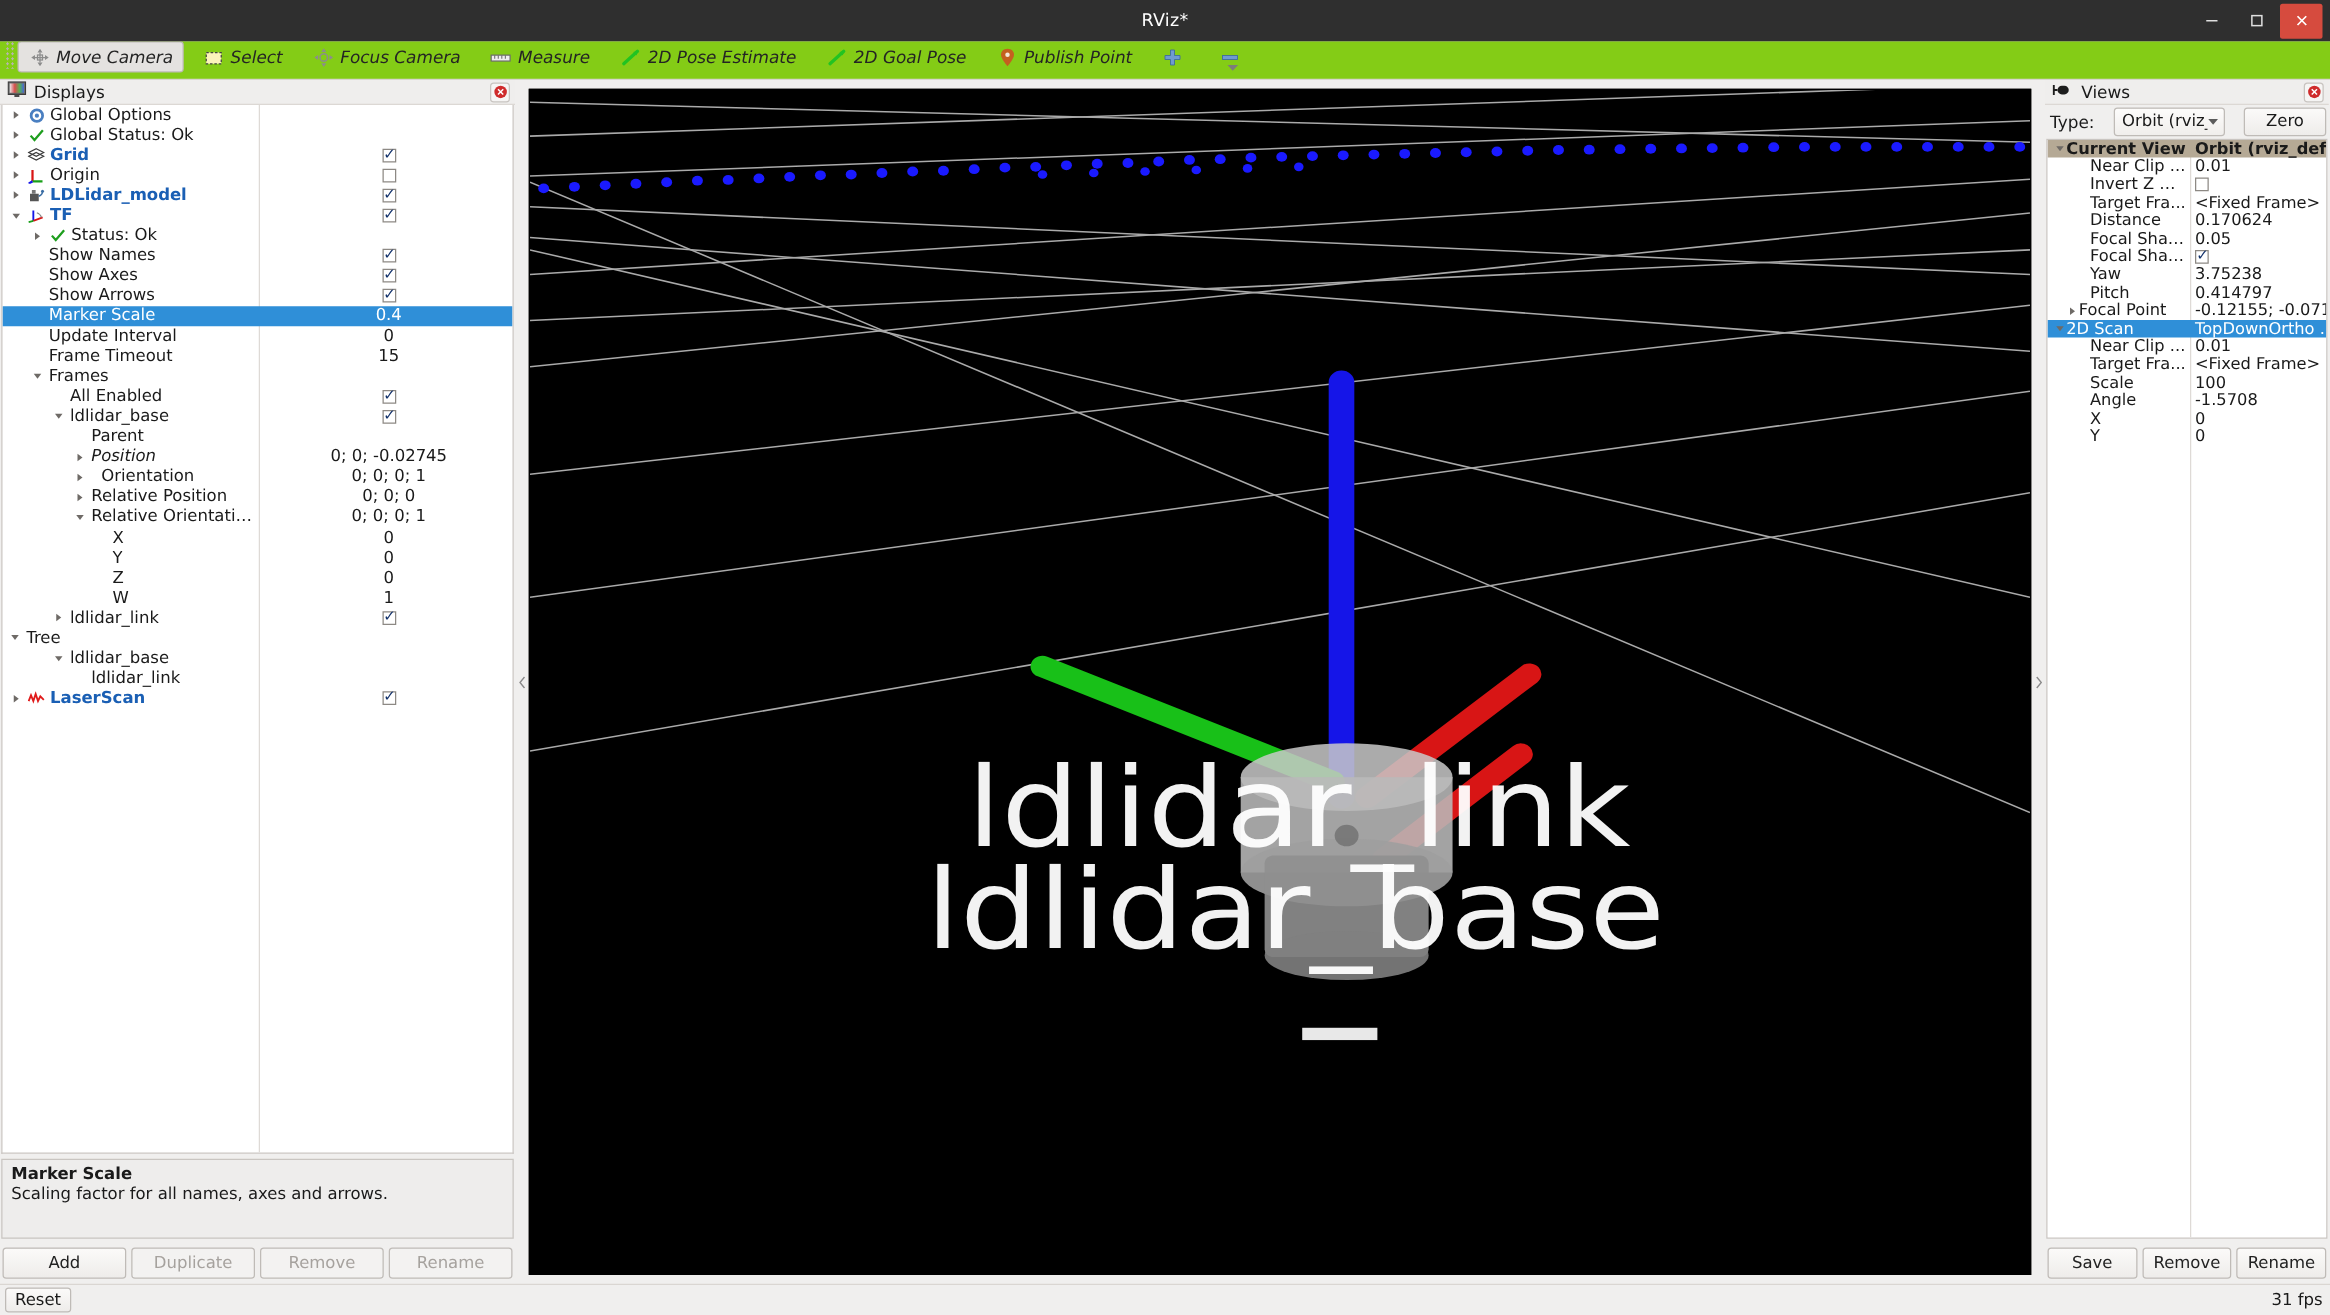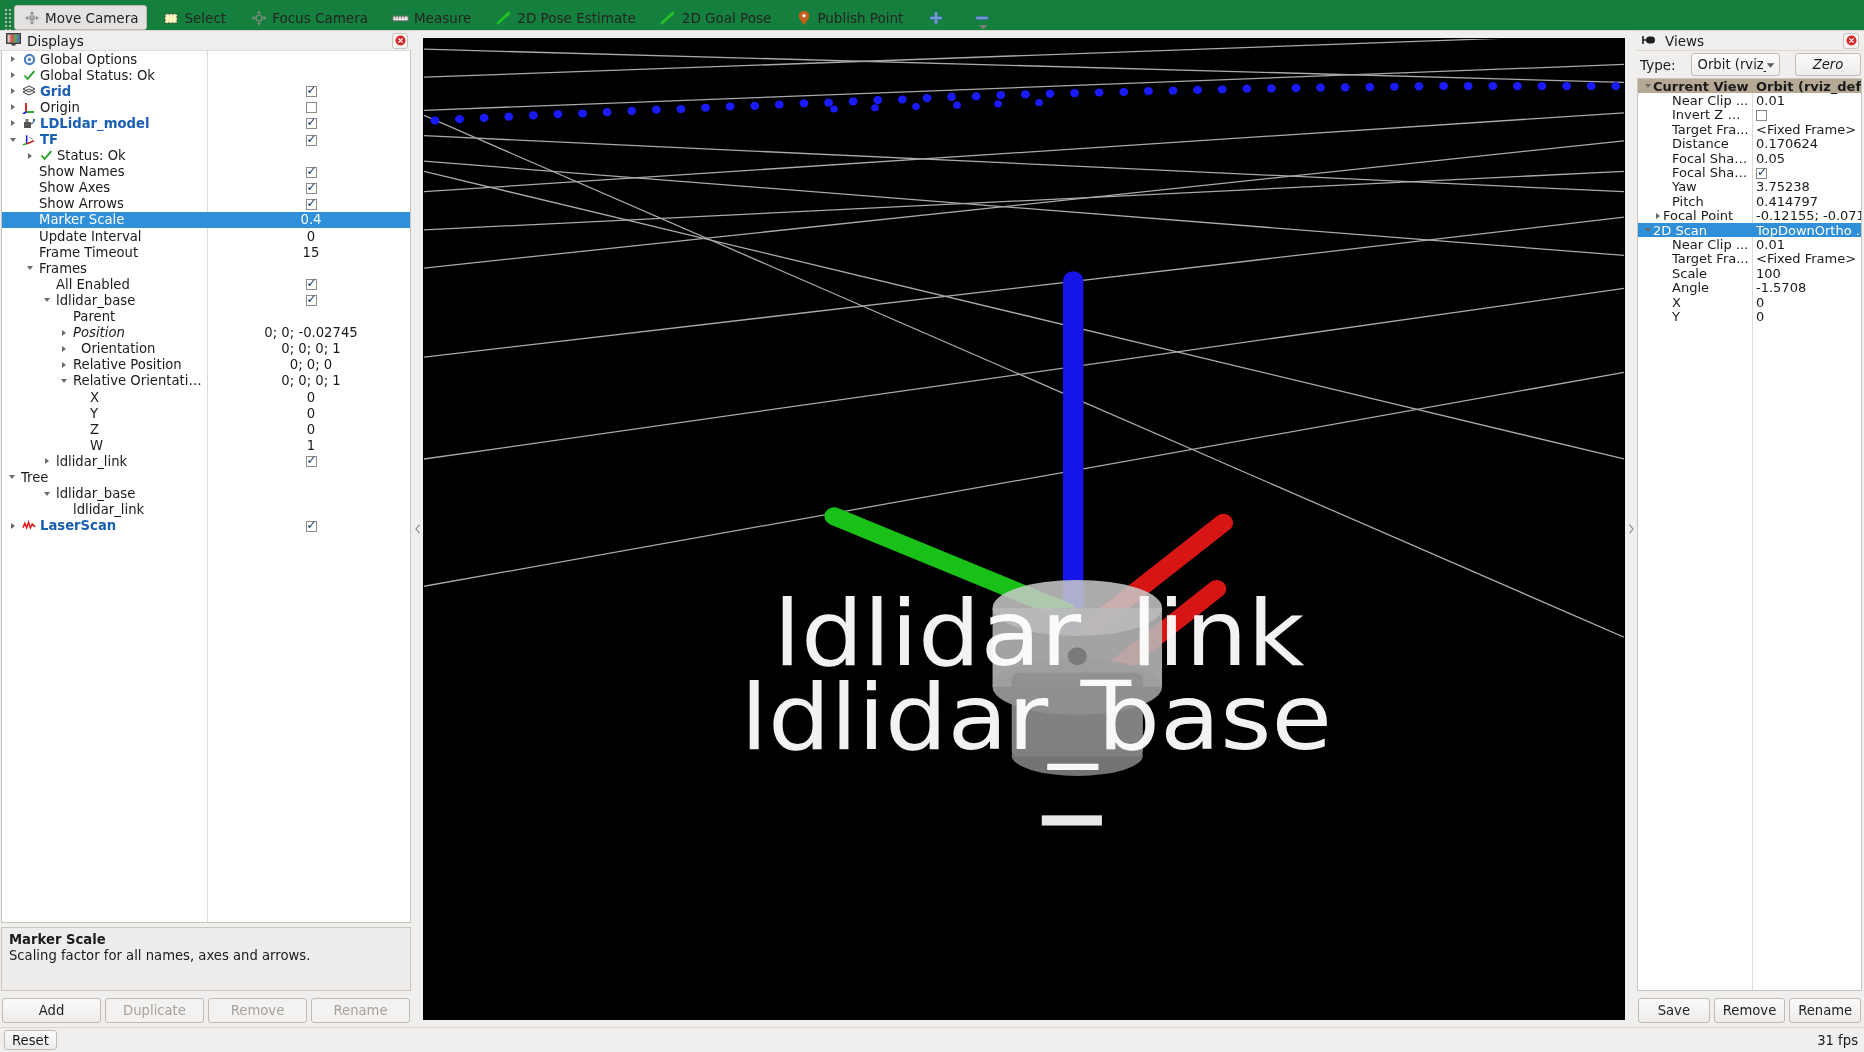--- a/index.html
+++ b/index.html
@@ -27,22 +27,22 @@
   .win-btn.close { background: #d64b3e; color: #fff; border-radius: 2px; }
   .win-btn svg { display: block; }
 
   
   .menubar { height: 25px; background: #f2f1f0; border-bottom: 1px solid #dad6d2;
              display: flex; align-items: center; padding-left: 6px; gap: 2px; flex: none; }
   .menu-item { padding: 2px 10px; font-size: 13.5px; color: #2b2b2b; }
   .menu-item u { text-decoration: underline; }
 
   
-  .toolbar { height: 31px; background: #15803d; border-bottom: 1px solid #d9d5d1;
-             display: flex; align-items: flex-end; padding-left: 4px; flex: none; }
+  .toolbar { height: 31px; background: #84cc16; border-bottom: 1px solid #d9d5d1;
+             display: flex; align-items: flex-start; padding-left: 4px; flex: none; font-style: italic; }
   .tb-grip { width: 8px; height: 22px; margin-right: 2px;
              background-image: radial-gradient(circle, #b8b4b0 1px, transparent 1px);
              background-size: 4px 4px; }
   .tb-btn { display: flex; align-items: center; gap: 5px; height: 25px;
             padding: 0 8px; font-size: 13.5px; color: #242424; border: 1px solid transparent;
             border-radius: 3px; white-space: nowrap; margin-right: 6px; }
   .tb-btn.active { background: #e4e2e0; border-color: #bfbbb7; }
   .tb-ico { width: 17px; height: 17px; display: inline-flex; align-items: center; justify-content: center; flex: none; }
 
   
@@ -96,21 +96,21 @@
   
   .right-col { width: 228px; display: flex; flex-direction: column; background: #f0efee; flex: none; padding-right: 1px; }
   .type-row { height: 27px; display: flex; align-items: center; gap: 15px; padding: 2px 2px 2px 4px; flex: none; }
   .type-row .tlabel { font-size: 13.5px; }
   .combo { flex: 1; height: 23px; border: 1px solid #bfbbb7; border-radius: 3px;
            background: linear-gradient(#fdfcfb, #f0eeec); display: flex; align-items: center;
            padding: 0 4px 0 6px; font-size: 13.2px; overflow: hidden; }
   .combo .cv { flex: 1; overflow: hidden; white-space: nowrap; }
   .zero-btn { width: 66px; height: 23px; border: 1px solid #bfbbb7; border-radius: 3px;
               background: linear-gradient(#fbfaf9, #eeecea); font-size: 13.2px;
-              display: flex; align-items: center; justify-content: center; font-style: italic; }
+              display: flex; align-items: center; justify-content: center; }
   .views-tree { flex: 1; background: #fff; border: 1px solid #c9c5c1; margin: 0 1px; overflow: hidden; position: relative; }
   .vrow { height: 14.4px; display: flex; align-items: center; font-size: 13px; white-space: nowrap; position: relative; }
   .vrow.head { background: #b5a995; font-weight: bold; }
   .vrow.sel { background: #2f8fd8; color: #fff; }
   .vname { width: 114px; flex: none; display: flex; align-items: center; overflow: hidden; padding-right: 3px; }
   .vval { flex: 1; padding-left: 4px; overflow: hidden; white-space: nowrap; }
   .vcolsep { position: absolute; left: 114px; top: 0; bottom: 0; width: 1px; background: #dedad6; }
   .right-btns { height: 36px; display: flex; align-items: center; gap: 4px; padding: 5px 2px 3px; flex: none; }
 
   
@@ -119,20 +119,40 @@
   .reset-btn { height: 20px; padding: 0 7px; border: 1px solid #bfbbb7; border-radius: 3px;
                background: linear-gradient(#fbfaf9, #eeecea); display: flex; align-items: center; font-size: 13.2px; }
   .hint b { font-weight: bold; }
   .fps { margin-left: auto; }
 </style>
 </head>
 <body>
 
 <div id="app">
 
+  <div class="titlebar">
+    <div class="title">RViz*</div>
+    <div class="win-btns">
+      <div class="win-btn">
+        <svg width="11" height="11" viewBox="0 0 11 11">
+            <rect x="1" y="5" width="9" height="1.2" fill="#e0e0e0"></rect>
+          </svg>
+      </div>
+      <div class="win-btn">
+        <svg width="11" height="11" viewBox="0 0 11 11">
+            <rect x="1.5" y="1.5" width="8" height="8" fill="none" stroke="#e0e0e0" stroke-width="1.2"></rect>
+          </svg>
+      </div>
+      <div class="win-btn close">
+        <svg width="11" height="11" viewBox="0 0 11 11">
+            <path d="M2 2 L9 9 M9 2 L2 9" stroke="#fff" stroke-width="1.4"></path>
+          </svg>
+      </div>
+    </div>
+  </div>
 
 
   <div class="toolbar">
     <div class="tb-grip"></div>
 
     <div class="tb-btn active">
       <span class="tb-ico">
         <svg width="16" height="16" viewBox="0 0 16 16">
           <path d="M8 1 L10 4 H6 Z M8 15 L6 12 H10 Z M1 8 L4 6 V10 Z M15 8 L12 10 V6 Z" fill="#8c8c8c"></path>
           <rect x="6" y="6" width="4" height="4" fill="none" stroke="#8c8c8c" stroke-width="1"></rect>

